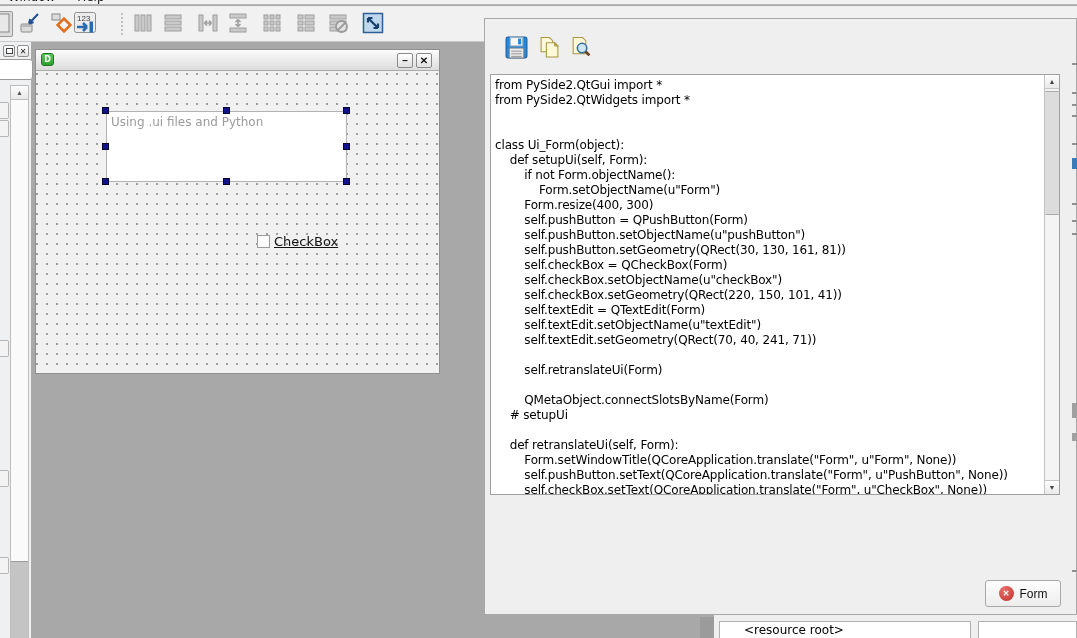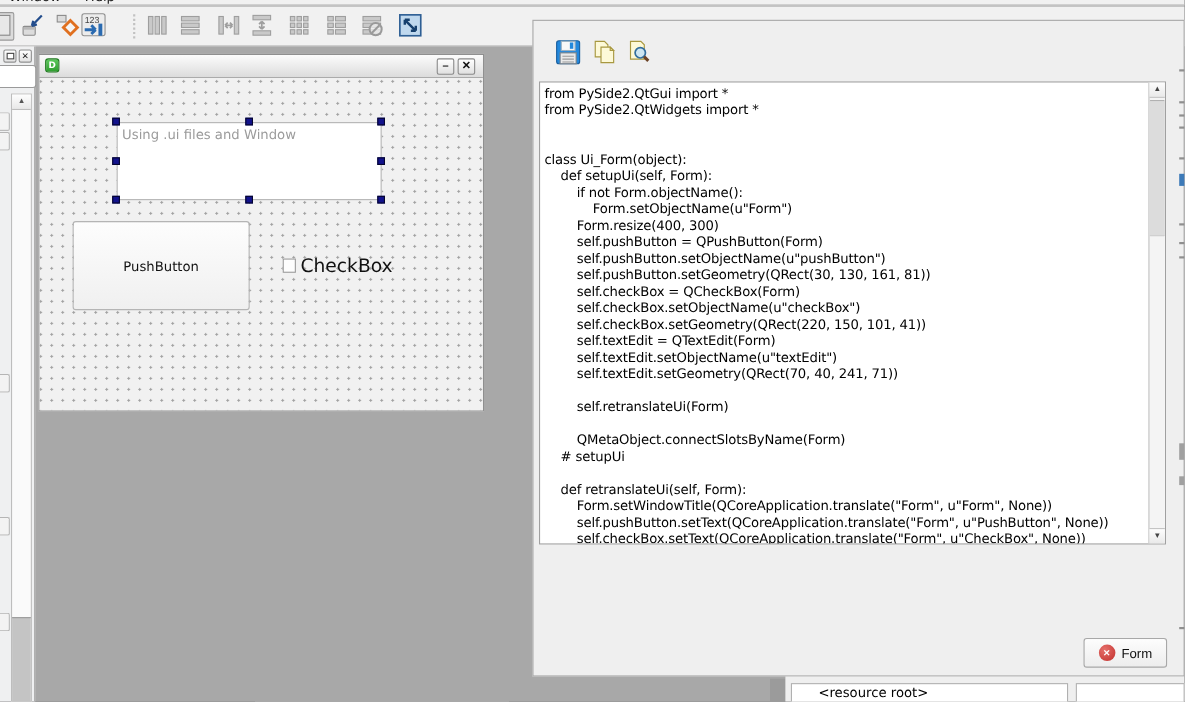--- a/index.html
+++ b/index.html
@@ -39,21 +39,21 @@
   .fw-close { left:380px; }
   .fw-canvas { position:absolute; left:0; top:21px; width:403px; height:302px; background-color:#f1f1f1; background-image:radial-gradient(circle,#9f9f9f 0.9px,transparent 1.1px); background-size:10px 10px; background-position:6px 8px; }
 
   .w-textedit { position:absolute; left:70px; top:40px; width:241px; height:71px; background:#fff; border:1px solid #b2b2b2; }
   .te-placeholder { position:absolute; left:4px; top:3px; font-size:12px; color:#9b9b9b; }
   .handle { position:absolute; width:7px; height:7px; background:#12128c; border:1px solid #05052e; }
 
   .w-pushbutton { position:absolute; left:30px; top:130px; width:161px; height:81px; background:linear-gradient(#fdfdfd,#f0f0f0); border:1px solid #b5b5b5; border-radius:3px; display:flex; align-items:center; justify-content:center; font-size:12px; color:#111; }
   .w-checkbox { position:absolute; left:220px; top:150px; width:101px; height:41px; display:flex; align-items:center; }
   .cb-box { width:13px; height:13px; background:#fdfdfd; border:1px solid #9a9a9a; margin-left:1px; }
-  .cb-label { margin-left:4px; font-size:17px; color:#111; }
+  .cb-label { margin-left:4px; font-size:13px; color:#111;text-decoration:underline; }
 
   
   .code-dialog { position:absolute; left:484px; top:18px; width:593px; height:597px; background:#efefef; border:1px solid #a8a8a8; z-index:7; }
   .cd-tbtn { position:absolute; top:16px; width:28px; height:28px; border:1px solid transparent; background:transparent; border-radius:2px; display:flex; align-items:center; justify-content:center; padding:0; }
   .cd-textarea { position:absolute; left:5px; top:55px; width:570px; height:421px; background:#fff; border:1px solid #a0a0a0; overflow:hidden; }
   .code { position:absolute; left:0; top:0; width:552px; padding:3px 0 0 4px; font-family:"DejaVu Sans","Liberation Sans",sans-serif; font-size:12px; line-height:15px; letter-spacing:-0.15px; color:#000; white-space:pre; }
   .cd-scroll { position:absolute; right:0; top:0; width:15px; height:100%; background:#f4f4f4; border-left:1px solid #c4c4c4; }
   .sb-btn { position:absolute; left:0; width:14px; height:14px; background:linear-gradient(#fdfdfd,#e9e9e9); font-size:7px; color:#444; text-align:center; line-height:14px; padding:0; border:none; }
   .sb-up { top:0; border-bottom:1px solid #c4c4c4; }
   .sb-down { bottom:0; border-top:1px solid #c4c4c4; }
@@ -220,32 +220,31 @@
 
   <div class="form-window">
     <div class="fw-titlebar">
       <div class="fw-icon">D</div>
       <button class="fw-btn fw-min"><span>–</span></button>
       <button class="fw-btn fw-close"><span>✕</span></button>
     </div>
     <div class="fw-canvas">
 
       <div class="w-textedit">
-        <div class="te-placeholder">Using .ui files and Window</div>
+        <div class="te-placeholder">Using .ui files and Python</div>
       </div>
       <div class="handle" style="left:66px;top:36px"></div>
       <div class="handle" style="left:187px;top:36px"></div>
       <div class="handle" style="left:307px;top:36px"></div>
       <div class="handle" style="left:66px;top:72px"></div>
       <div class="handle" style="left:307px;top:72px"></div>
       <div class="handle" style="left:66px;top:107px"></div>
       <div class="handle" style="left:187px;top:107px"></div>
       <div class="handle" style="left:307px;top:107px"></div>
 
-      <div class="w-pushbutton">PushButton</div>
 
       <div class="w-checkbox">
         <span class="cb-box"></span>
         <span class="cb-label">CheckBox</span>
       </div>
 
     </div>
   </div>
 
   <div class="code-dialog">

